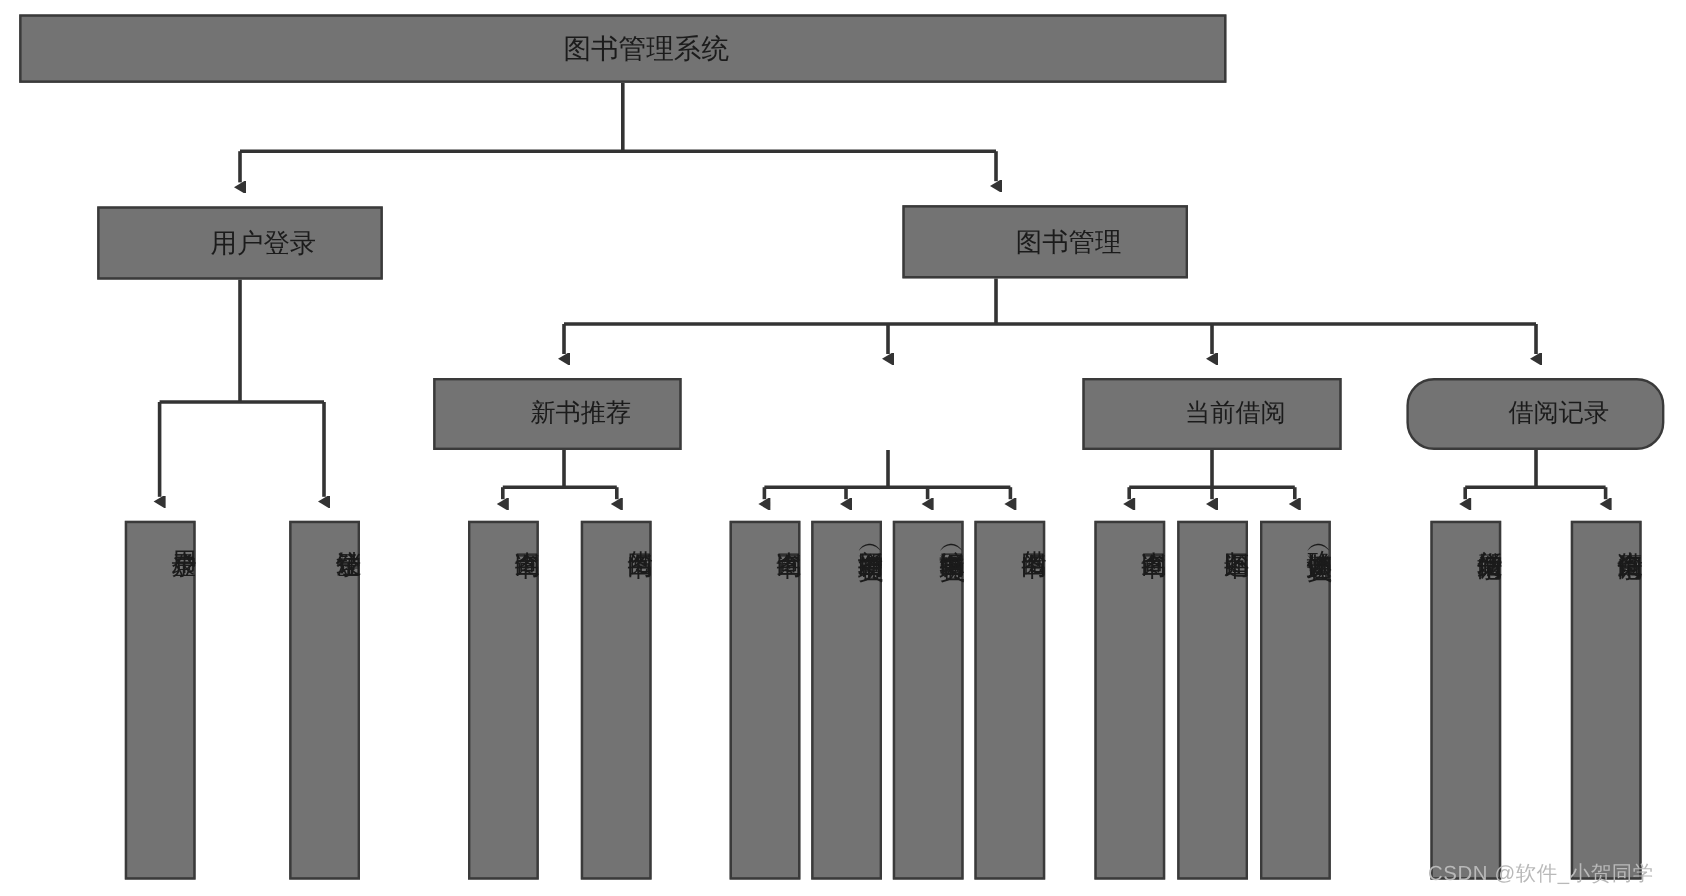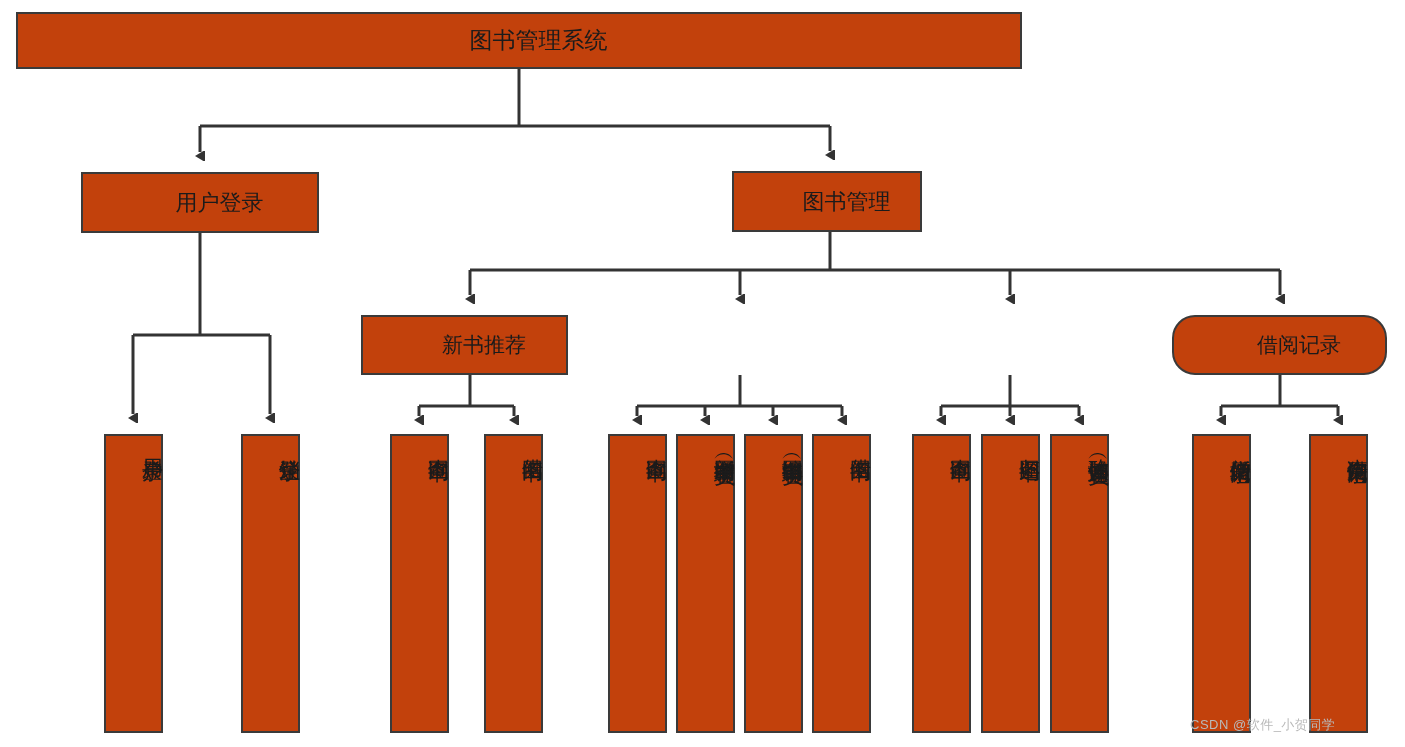--- a/index.html
+++ b/index.html
@@ -21,21 +21,21 @@
     position: absolute;
     left: 0;
     top: 0;
     width: 1405px;
     height: 747px;
     pointer-events: none;
   }
   .node {
     position: absolute;
     box-sizing: border-box;
-    background: #c2410c;
+    background: #737373;
     border: 2px solid #3a3a3a;
     display: flex;
     align-items: center;
     justify-content: center;
     color: #1b1b1b;
     padding-left: 39px;
   }
   .node .label {
     display: block;
     text-align: center;
@@ -54,21 +54,21 @@
   .node-leaf .label {
     writing-mode: vertical-rl;
     text-orientation: upright;
     font-size: 21px;
     letter-spacing: 1px;
     line-height: 1.0;
     white-space: nowrap;
   }
   .watermark {
     position: absolute;
-    font-size: 13px;
+    font-size: 17px;
     color: #b9b9b9;
     white-space: nowrap;
     letter-spacing: 0.5px;
   }
 </style>
 </head>
 <body>
 
 <div id="canvas">
 
@@ -123,26 +123,29 @@
     </g>
   </svg>
 
   <div class="node node-root" style="left:16px; top:12px; width:1006px; height:57px;">
     <span class="label">图书管理系统</span>
   </div>
 
   <div class="node node-l2" style="left:81px; top:172px; width:238px; height:61px;">
     <span class="label">用户登录</span>
   </div>
-  <div class="node node-l2" style="left:732px; top:171px; width:190px; height:61px;">
+  <div class="node node-l2" style="left:752px; top:171px; width:238px; height:61px;">
     <span class="label">图书管理</span>
   </div>
 
   <div class="node node-l3" style="left:361px; top:315px; width:207px; height:60px;">
     <span class="label">新书推荐</span>
+  </div>
+  <div class="node node-l3" style="left:902px; top:315px; width:216px; height:60px;">
+    <span class="label">当前借阅</span>
   </div>
   <div class="node node-l3" style="left:1172px; top:315px; width:215px; height:60px;border-radius:23px;">
     <span class="label">借阅记录</span>
   </div>
 
   <div class="node node-leaf" style="left:104px; top:434px; width:59px; height:299px;">
     <span class="label">用户登录</span>
   </div>
   <div class="node node-leaf" style="left:241px; top:434px; width:59px; height:299px;">
     <span class="label">注销登录</span>

